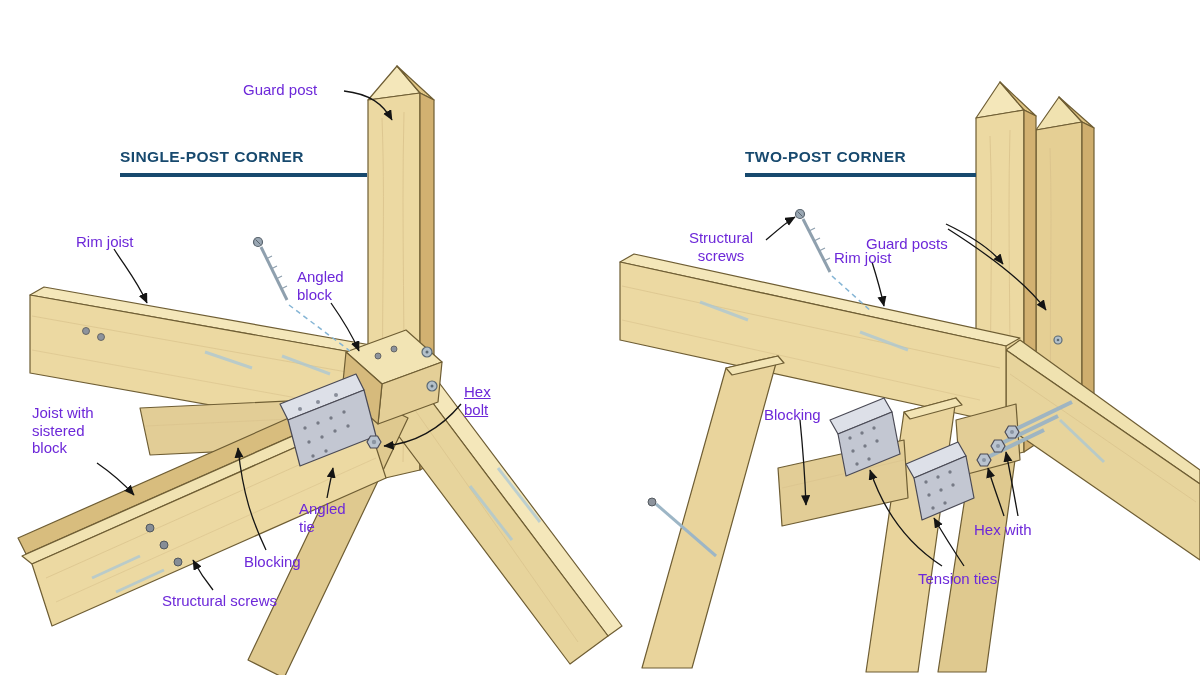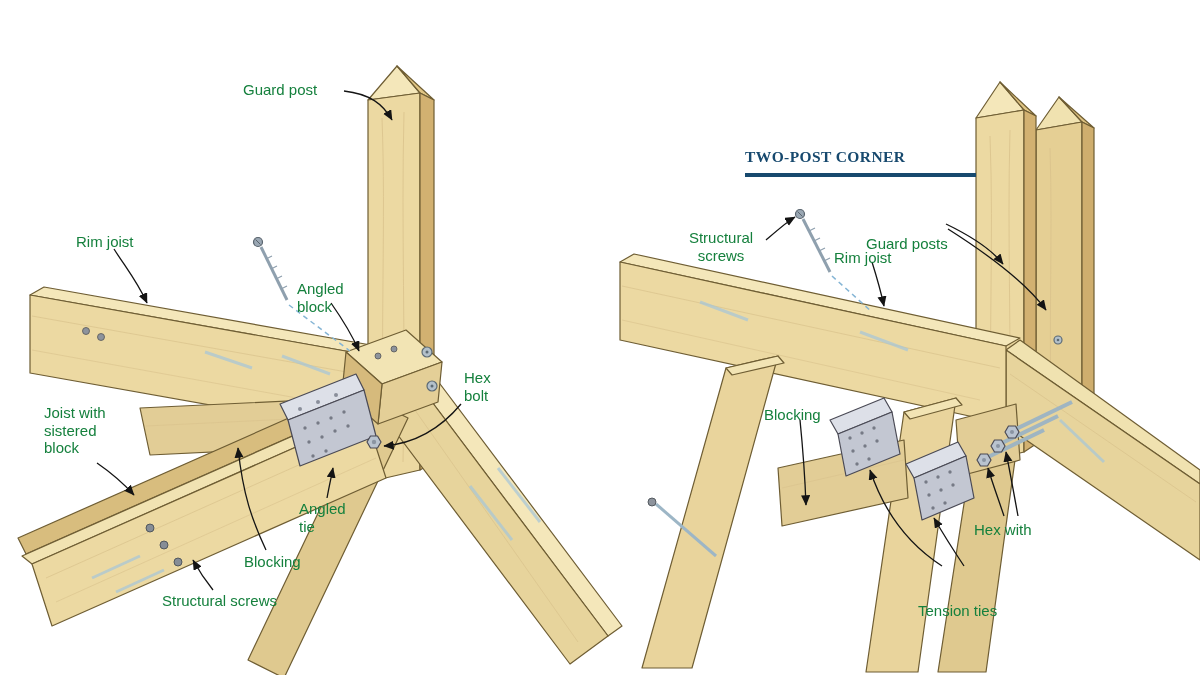--- a/index.html
+++ b/index.html
@@ -1,19 +1,19 @@
 <!DOCTYPE html>
 <html><head>
 <meta charset="utf-8">
 <style>
   html,body{margin:0;padding:0;background:#fff;}
   .stage{position:relative;width:1200px;height:675px;background:#fff;overflow:hidden;
          font-family:"Liberation Sans",sans-serif;}
   .stage svg{position:absolute;left:0;top:0;}
-  .lbl{position:absolute;font-size:15px;line-height:1.18;color:#15803d;}
+  .lbl{position:absolute;font-size:15px;line-height:1.18;color:#6d28d9;}
   .lbl.center{text-align:center;}
   .ptitle{position:absolute;font-weight:bold;font-size:15.5px;letter-spacing:.4px;color:#17496e;
           border-bottom:4px solid #17496e;padding-bottom:7px;}
 </style>
 </head>
 <body>
 
 <div class="stage">
 
 <svg width="1200" height="675" viewBox="0 0 1200 675">
@@ -259,29 +259,30 @@
       <path d="M800,420 C803,450 805,478 806,505" marker-end="url(#arw)"></path>
       <path d="M1004,516 C998,498 992,482 988,468" marker-end="url(#arw)"></path>
       <path d="M1018,516 C1014,494 1010,472 1006,452" marker-end="url(#arw)"></path>
       <path d="M942,566 C908,544 884,512 870,470" marker-end="url(#arw)"></path>
       <path d="M964,566 C952,548 942,532 934,518" marker-end="url(#arw)"></path>
     </g>
   </g>
 </svg>
 
 <div class="lbl" style="left:243px;top:81px;">Guard post</div>
+<div class="ptitle" style="left:120px;top:148px;width:247px;">SINGLE-POST CORNER</div>
 <div class="lbl" style="left:76px;top:233px;">Rim joist</div>
-<div class="lbl" style="left:297px;top:280px;width:64px;">Angled block</div>
-<div class="lbl" style="left:464px;top:369px;width:46px;">Hex bolt</div>
-<div class="lbl" style="left:44px;top:404px;width:88px;">Joist with sistered block</div>
+<div class="lbl" style="left:297px;top:268px;width:64px;">Angled block</div>
+<div class="lbl" style="left:464px;top:383px;width:46px;text-decoration:underline;">Hex bolt</div>
+<div class="lbl" style="left:32px;top:404px;width:88px;">Joist with sistered block</div>
 <div class="lbl" style="left:299px;top:500px;width:66px;">Angled tie</div>
 <div class="lbl" style="left:244px;top:553px;">Blocking</div>
 <div class="lbl" style="left:162px;top:592px;width:150px;">Structural screws</div>
 
-<div class="ptitle" style="left:745px;top:148px;width:231px;font-family:Liberation Serif, serif;">TWO-POST CORNER</div>
+<div class="ptitle" style="left:745px;top:148px;width:231px;">TWO-POST CORNER</div>
 <div class="lbl center" style="left:676px;top:229px;width:90px;">Structural screws</div>
 <div class="lbl" style="left:866px;top:207px;margin-top:28px;">Guard posts</div>
 <div class="lbl" style="left:834px;top:249px;">Rim joist</div>
 <div class="lbl" style="left:764px;top:406px;">Blocking</div>
 <div class="lbl" style="left:974px;top:521px;">Hex with</div>
-<div class="lbl" style="left:918px;top:570px;margin-top:32px;">Tension ties</div>
+<div class="lbl" style="left:918px;top:570px;">Tension ties</div>
 
 </div>
 
 </body></html>

